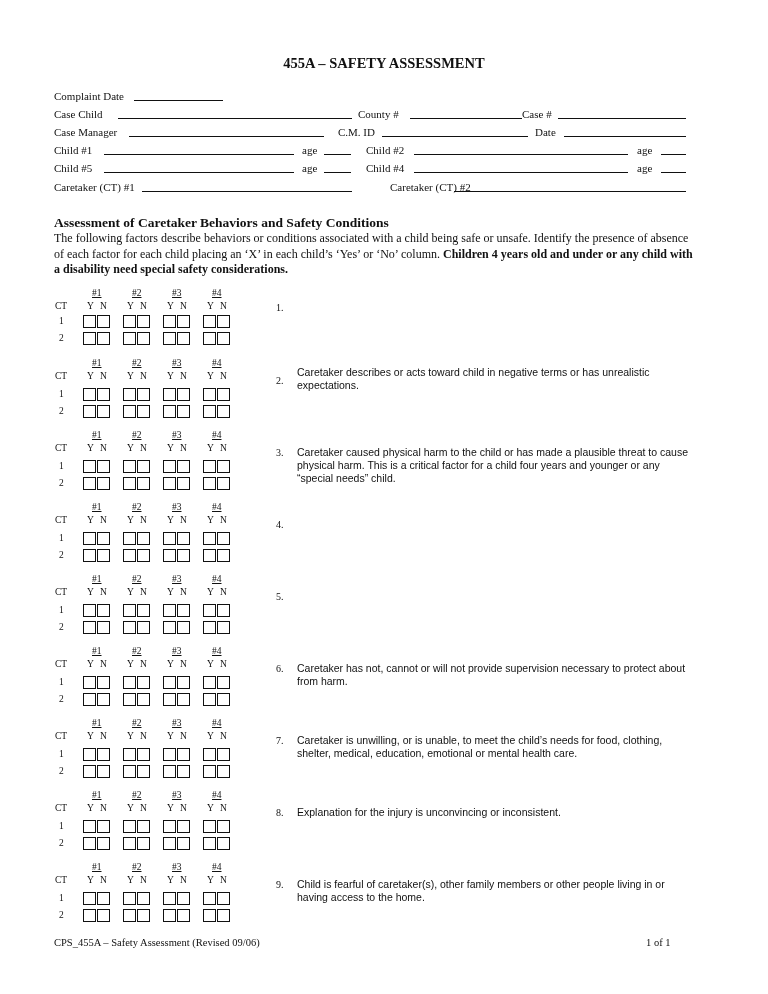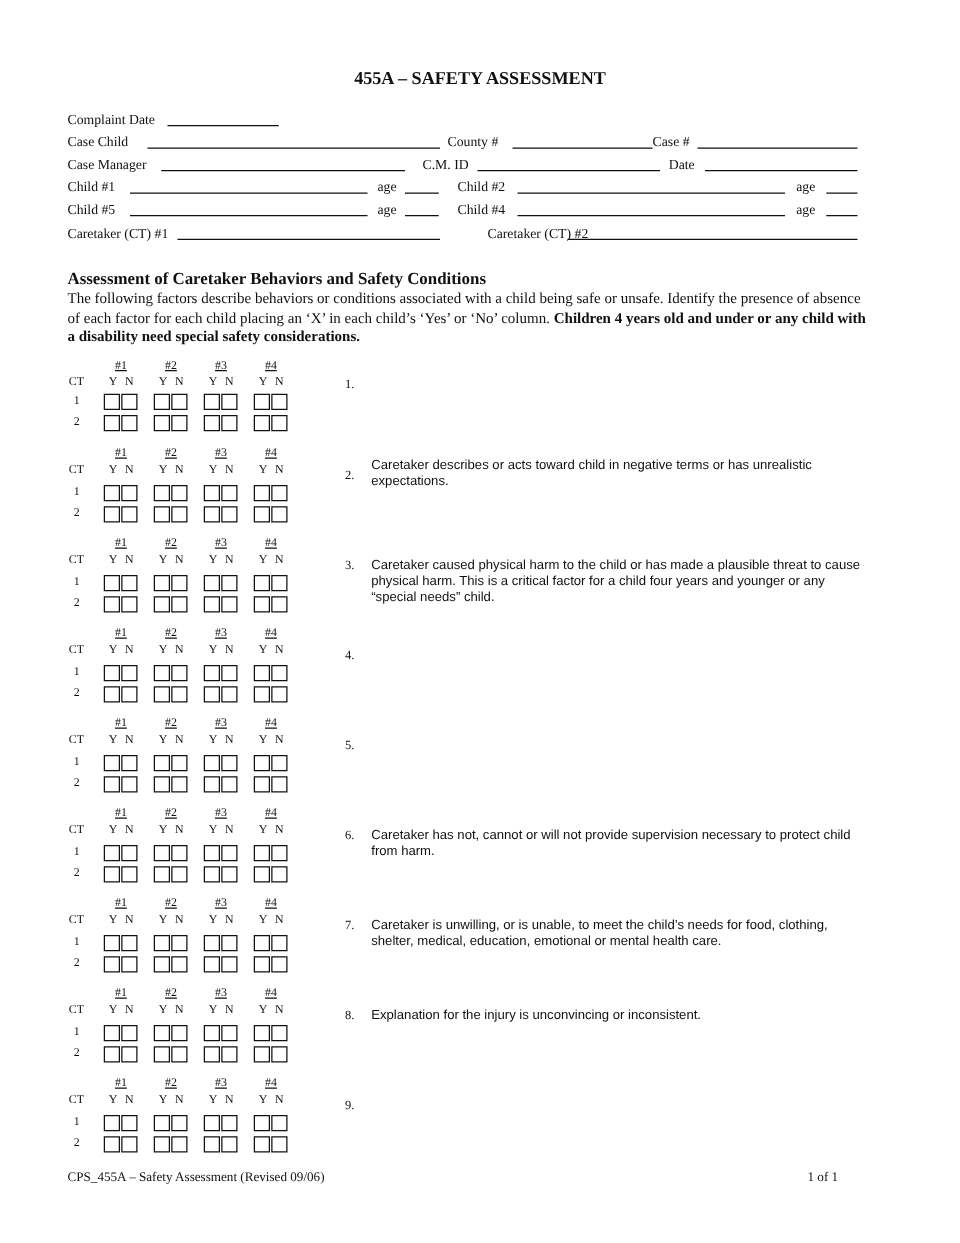--- a/index.html
+++ b/index.html
@@ -271,21 +271,21 @@
       <span class="grid-lbl serif" style="left:59px;top:48px">2</span>
       <div class="cb" style="left:83px;top:47px"></div>
       <div class="cb" style="left:97px;top:47px"></div>
       <div class="cb" style="left:123px;top:47px"></div>
       <div class="cb" style="left:137px;top:47px"></div>
       <div class="cb" style="left:163px;top:47px"></div>
       <div class="cb" style="left:177px;top:47px"></div>
       <div class="cb" style="left:203px;top:47px"></div>
       <div class="cb" style="left:217px;top:47px"></div>
       <span class="item-num serif" style="top:16px">6.</span>
-      <span class="item-text sans" style="top:16px">Caretaker has not, cannot or will not provide supervision necessary to protect child from harm.</span>
+      <span class="item-text sans" style="top:16px">Caretaker has not, cannot or will not provide supervision necessary to protect about from harm.</span>
     </div>
     <div class="block" style="top:718px">
       <span class="grid-lbl grid-hash serif" style="left:92px;top:0px">#1</span>
       <span class="grid-lbl grid-hash serif" style="left:132px;top:0px">#2</span>
       <span class="grid-lbl grid-hash serif" style="left:172px;top:0px">#3</span>
       <span class="grid-lbl grid-hash serif" style="left:212px;top:0px">#4</span>
       <span class="grid-lbl serif" style="left:55px;top:13px">CT</span>
       <span class="grid-lbl serif" style="left:87px;top:13px">Y</span>
       <span class="grid-lbl serif" style="left:100px;top:13px">N</span>
       <span class="grid-lbl serif" style="left:127px;top:13px">Y</span>
@@ -376,17 +376,18 @@
       <span class="grid-lbl serif" style="left:59px;top:48px">2</span>
       <div class="cb" style="left:83px;top:47px"></div>
       <div class="cb" style="left:97px;top:47px"></div>
       <div class="cb" style="left:123px;top:47px"></div>
       <div class="cb" style="left:137px;top:47px"></div>
       <div class="cb" style="left:163px;top:47px"></div>
       <div class="cb" style="left:177px;top:47px"></div>
       <div class="cb" style="left:203px;top:47px"></div>
       <div class="cb" style="left:217px;top:47px"></div>
       <span class="item-num serif" style="top:16px">9.</span>
+      <span class="item-text sans" style="top:16px">Child is fearful of caretaker(s), other family members or other people living in or having access to the home.</span>
     </div>
   </div>
 
 <div class="abs footer serif" style="left:54px;top:937px;">CPS_455A – Safety Assessment (Revised 09/06)</div>
 <div class="abs footer serif" style="left:646px;top:937px;">1 of 1</div>
 
 </body></html>

